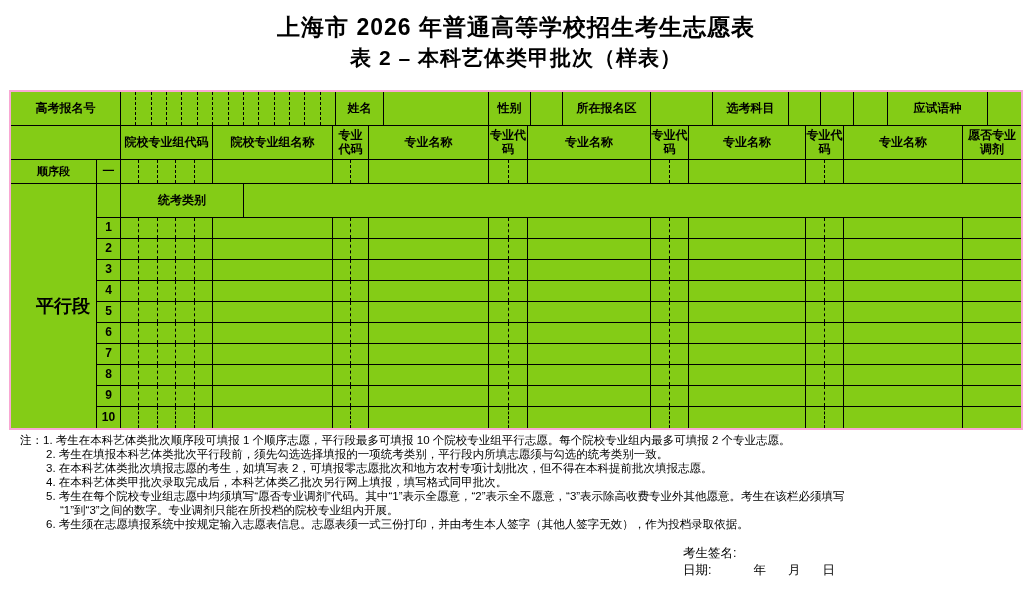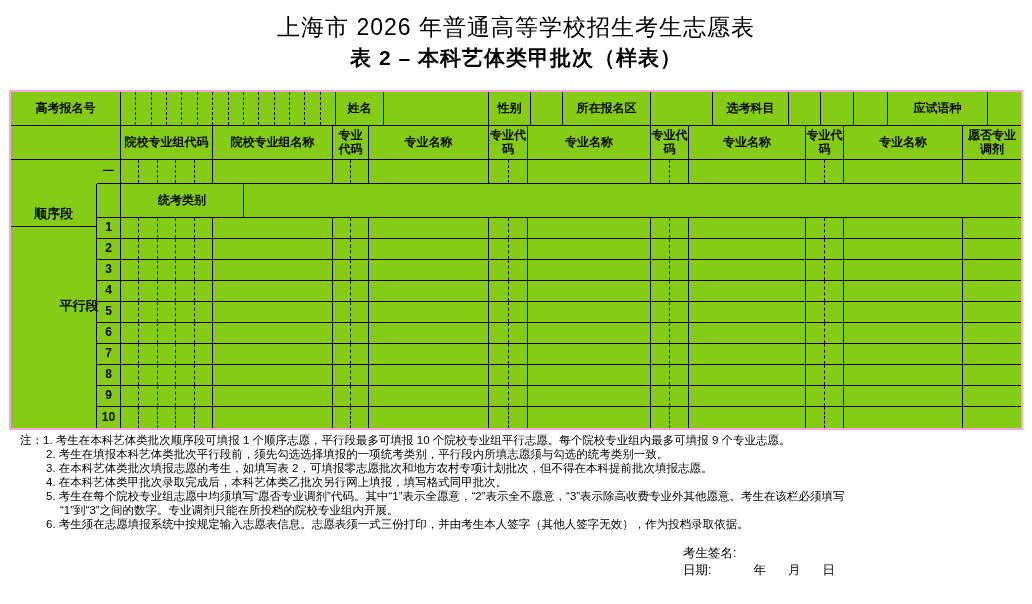--- a/index.html
+++ b/index.html
@@ -1,48 +1,48 @@
 <!DOCTYPE html>
 <html><head>
 <meta charset="utf-8">
 <style>
   * { margin:0; padding:0; box-sizing:border-box; }
   html,body { width:1032px; height:604px; background:#ffffff; color:#000;
     font-family:"Liberation Sans","DejaVu Sans",sans-serif; }
   #canvas { position:relative; width:1032px; height:604px; background:#fff; overflow:hidden; }
 
   .title   { position:absolute; top:12px; left:0; width:100%; text-align:center;
-             font-size:23px; font-weight:normal; letter-spacing:1px; }
+             font-size:23px; font-weight:bold; letter-spacing:1px; }
   .subtitle{ position:absolute; top:44px; left:0; width:100%; text-align:center;
              font-size:21px; font-weight:bold; letter-spacing:1px; }
 
   .tbl { position:absolute; left:9px; top:90px; width:1014px; border:2px solid #f9a8d4; background:#84cc16; }
   .row { display:flex; width:100%; }
   .r-h34 { height:34px; } .r-h24 { height:24px; } .r-h21 { height:21px; }
   .c { border-right:1px solid #000; border-bottom:1px solid #000; height:100%;
        display:flex; align-items:center; justify-content:center; text-align:center;
        font-size:12px; font-weight:bold; line-height:1.12; overflow:hidden; min-width:0; }
   .c:last-child { border-right:none; }
   .last .c { border-bottom:none; }
   .nb { border-bottom:none !important; }
   .grow { flex:1 1 auto; }
 
   
   .subwrap { padding:0; align-items:stretch; }
   .sub { flex:1 1 0; border-right:1px dashed #000; }
   .sub:last-child { border-right:none; }
 
-  .seg-label { font-size:13px;margin-top:43px; }
+  .seg-label { font-size:11px; }
   .rownum { font-size:12px; }
 
   .exam-cell { flex-direction:column; justify-content:center; gap:1px;
                font-size:11.5px; font-weight:bold; line-height:1.35; white-space:nowrap; }
 
-  .parallel-overlay { position:absolute; left:16px; top:92px; width:104px; height:244px;
-      display:flex; align-items:center; justify-content:center; font-size:13px;
+  .parallel-overlay { position:absolute; left:0; top:92px; width:104px; height:244px;
+      display:flex; align-items:center; justify-content:center; font-size:18px;
       font-weight:bold; pointer-events:none; }
 
   .notes { position:absolute; left:20px; top:433px; width:1000px;
            font-size:11.5px; line-height:14px; font-weight:normal; }
   .note-line { white-space:nowrap; }
   .ind1 { padding-left:26px; }
   .ind2 { padding-left:40px; }
 
   .signature { position:absolute; left:683px; top:545px; font-size:12.5px; line-height:17px; }
   .sig-date span { display:inline-block; }
@@ -483,21 +483,21 @@
           <div class="sub"></div>
         </div>
       <div class="c w119"></div>
       <div class="c grow"></div>
     </div>
 
     <div class="parallel-overlay">平行段</div>
   </div>
 
   <div class="notes">
-    <div class="note-line">注：1. 考生在本科艺体类批次顺序段可填报 1 个顺序志愿，平行段最多可填报 10 个院校专业组平行志愿。每个院校专业组内最多可填报 9 个专业志愿。</div>
+    <div class="note-line">注：1. 考生在本科艺体类批次顺序段可填报 1 个顺序志愿，平行段最多可填报 10 个院校专业组平行志愿。每个院校专业组内最多可填报 2 个专业志愿。</div>
     <div class="note-line ind1">2. 考生在填报本科艺体类批次平行段前，须先勾选选择填报的一项统考类别，平行段内所填志愿须与勾选的统考类别一致。</div>
     <div class="note-line ind1">3. 在本科艺体类批次填报志愿的考生，如填写表 2，可填报零志愿批次和地方农村专项计划批次，但不得在本科提前批次填报志愿。</div>
     <div class="note-line ind1">4. 在本科艺体类甲批次录取完成后，本科艺体类乙批次另行网上填报，填写格式同甲批次。</div>
     <div class="note-line ind1">5. 考生在每个院校专业组志愿中均须填写“愿否专业调剂”代码。其中“1”表示全愿意，“2”表示全不愿意，“3”表示除高收费专业外其他愿意。考生在该栏必须填写</div>
     <div class="note-line ind2">“1”到“3”之间的数字。专业调剂只能在所投档的院校专业组内开展。</div>
     <div class="note-line ind1">6. 考生须在志愿填报系统中按规定输入志愿表信息。志愿表须一式三份打印，并由考生本人签字（其他人签字无效），作为投档录取依据。</div>
   </div>
 
   <div class="signature">
     <div>考生签名:</div>

